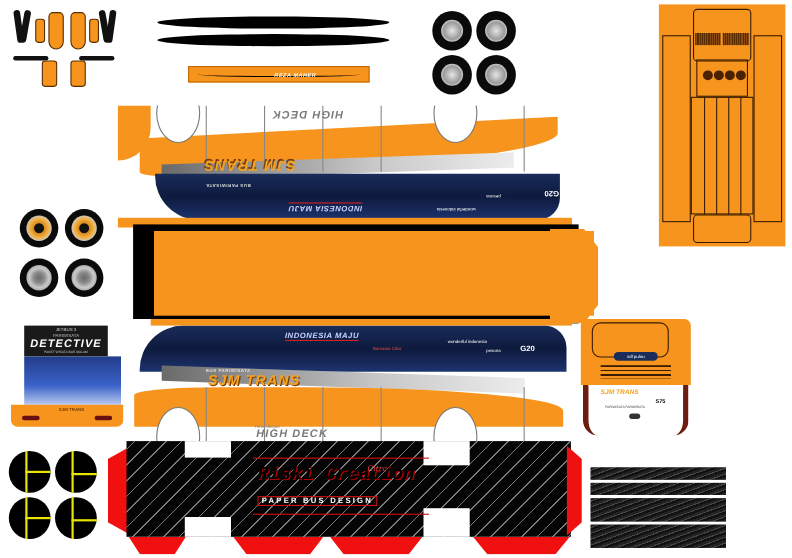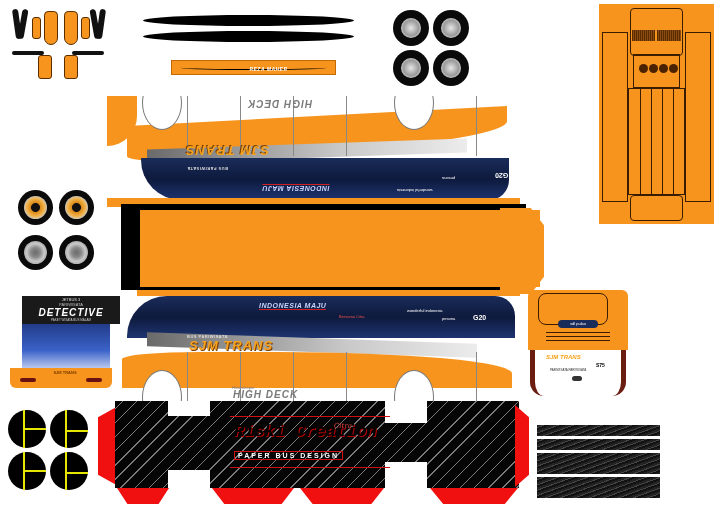--- a/index.html
+++ b/index.html
@@ -190,21 +190,21 @@
   <div class="logo-small" style="left:335px;top:26px;">pesona</div>
   <div class="g20" style="left:366px;top:24px;">G20</div>
   <div class="small-w" style="left:80px;top:44px;">BUS PARIWISATA</div>
   <div class="brand" style="left:82px;top:48px;font-size:13px;">SJM TRANS</div>
   <div class="logo-small" style="left:125px;top:95px;color:#777;">Hino sleeper</div>
   <div class="hd" style="left:126px;top:99px;">HIGH DECK</div>
 </div>
 
 <div class="front" style="left:10px;top:292px;width:102px;height:102px;">
   <div class="abs" style="left:12px;top:0;width:88px;height:80px;background:#fff;"></div>
-  <div class="dest-sign" style="left:12px;top:4px;width:98px;height:28px;">
+  <div class="dest-sign" style="left:12px;top:4px;width:76px;height:28px;">
     <div style="font-size:4px;margin-top:1px;color:#ddd;">JETBUS 3</div>
     <div style="font-size:4px;color:#bbb;">PARIWISATA</div>
     <div style="font-size:10px;font-weight:900;font-style:italic;letter-spacing:1px;">DETECTIVE</div>
     <div style="font-size:3px;color:#ccc;">PAKET WISATA BUS MALAM</div>
   </div>
   <div class="windshield" style="left:12px;top:32px;width:88px;height:44px;"></div>
   <div class="abs" style="left:0;top:76px;width:102px;height:20px;background:#f7941d;border-radius:0 0 6px 6px;"></div>
   <div class="abs" style="left:30px;top:78px;width:50px;text-align:center;font-size:4px;font-weight:bold;color:#7a3d00;">SJM TRANS</div>
   <div class="abs" style="left:10px;top:86px;width:16px;height:4px;background:#6a1010;border-radius:2px;"></div>
   <div class="abs" style="left:76px;top:86px;width:16px;height:4px;background:#6a1010;border-radius:2px;"></div>

